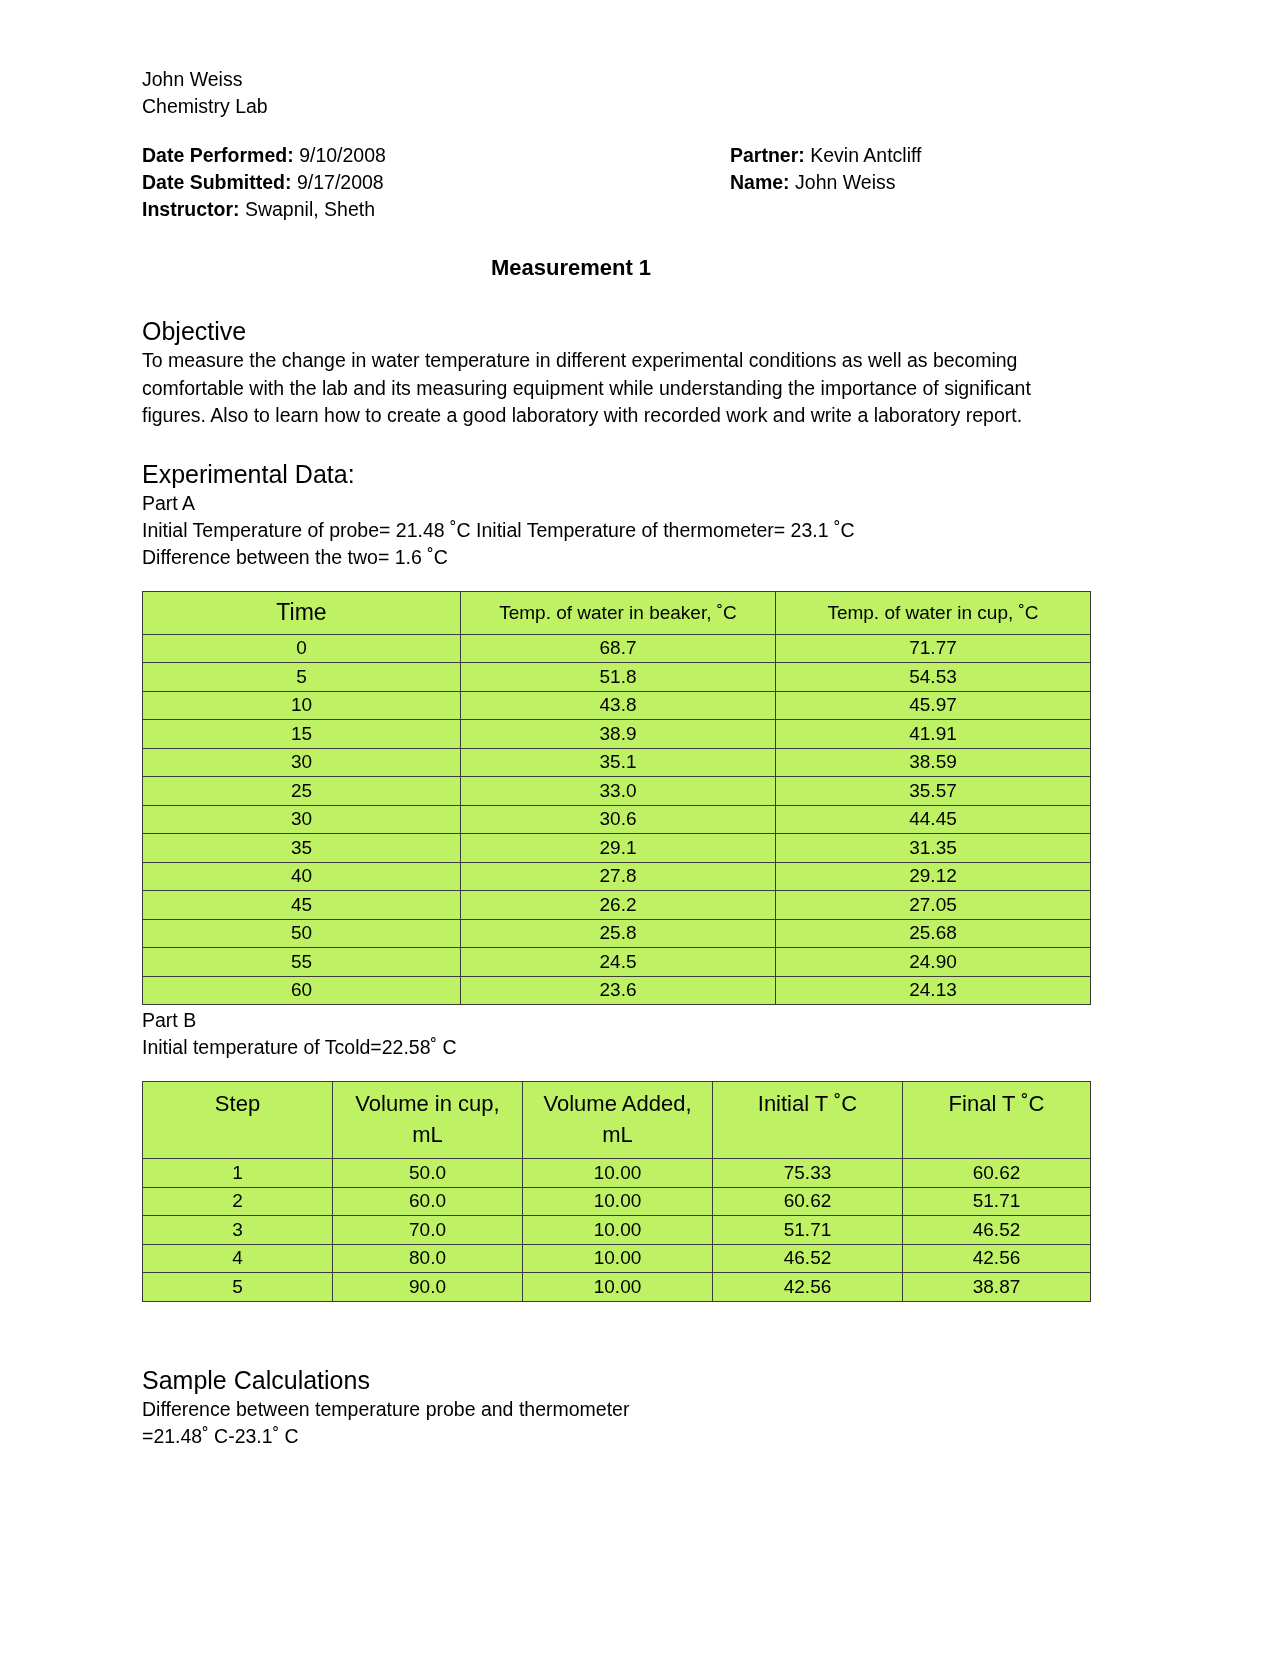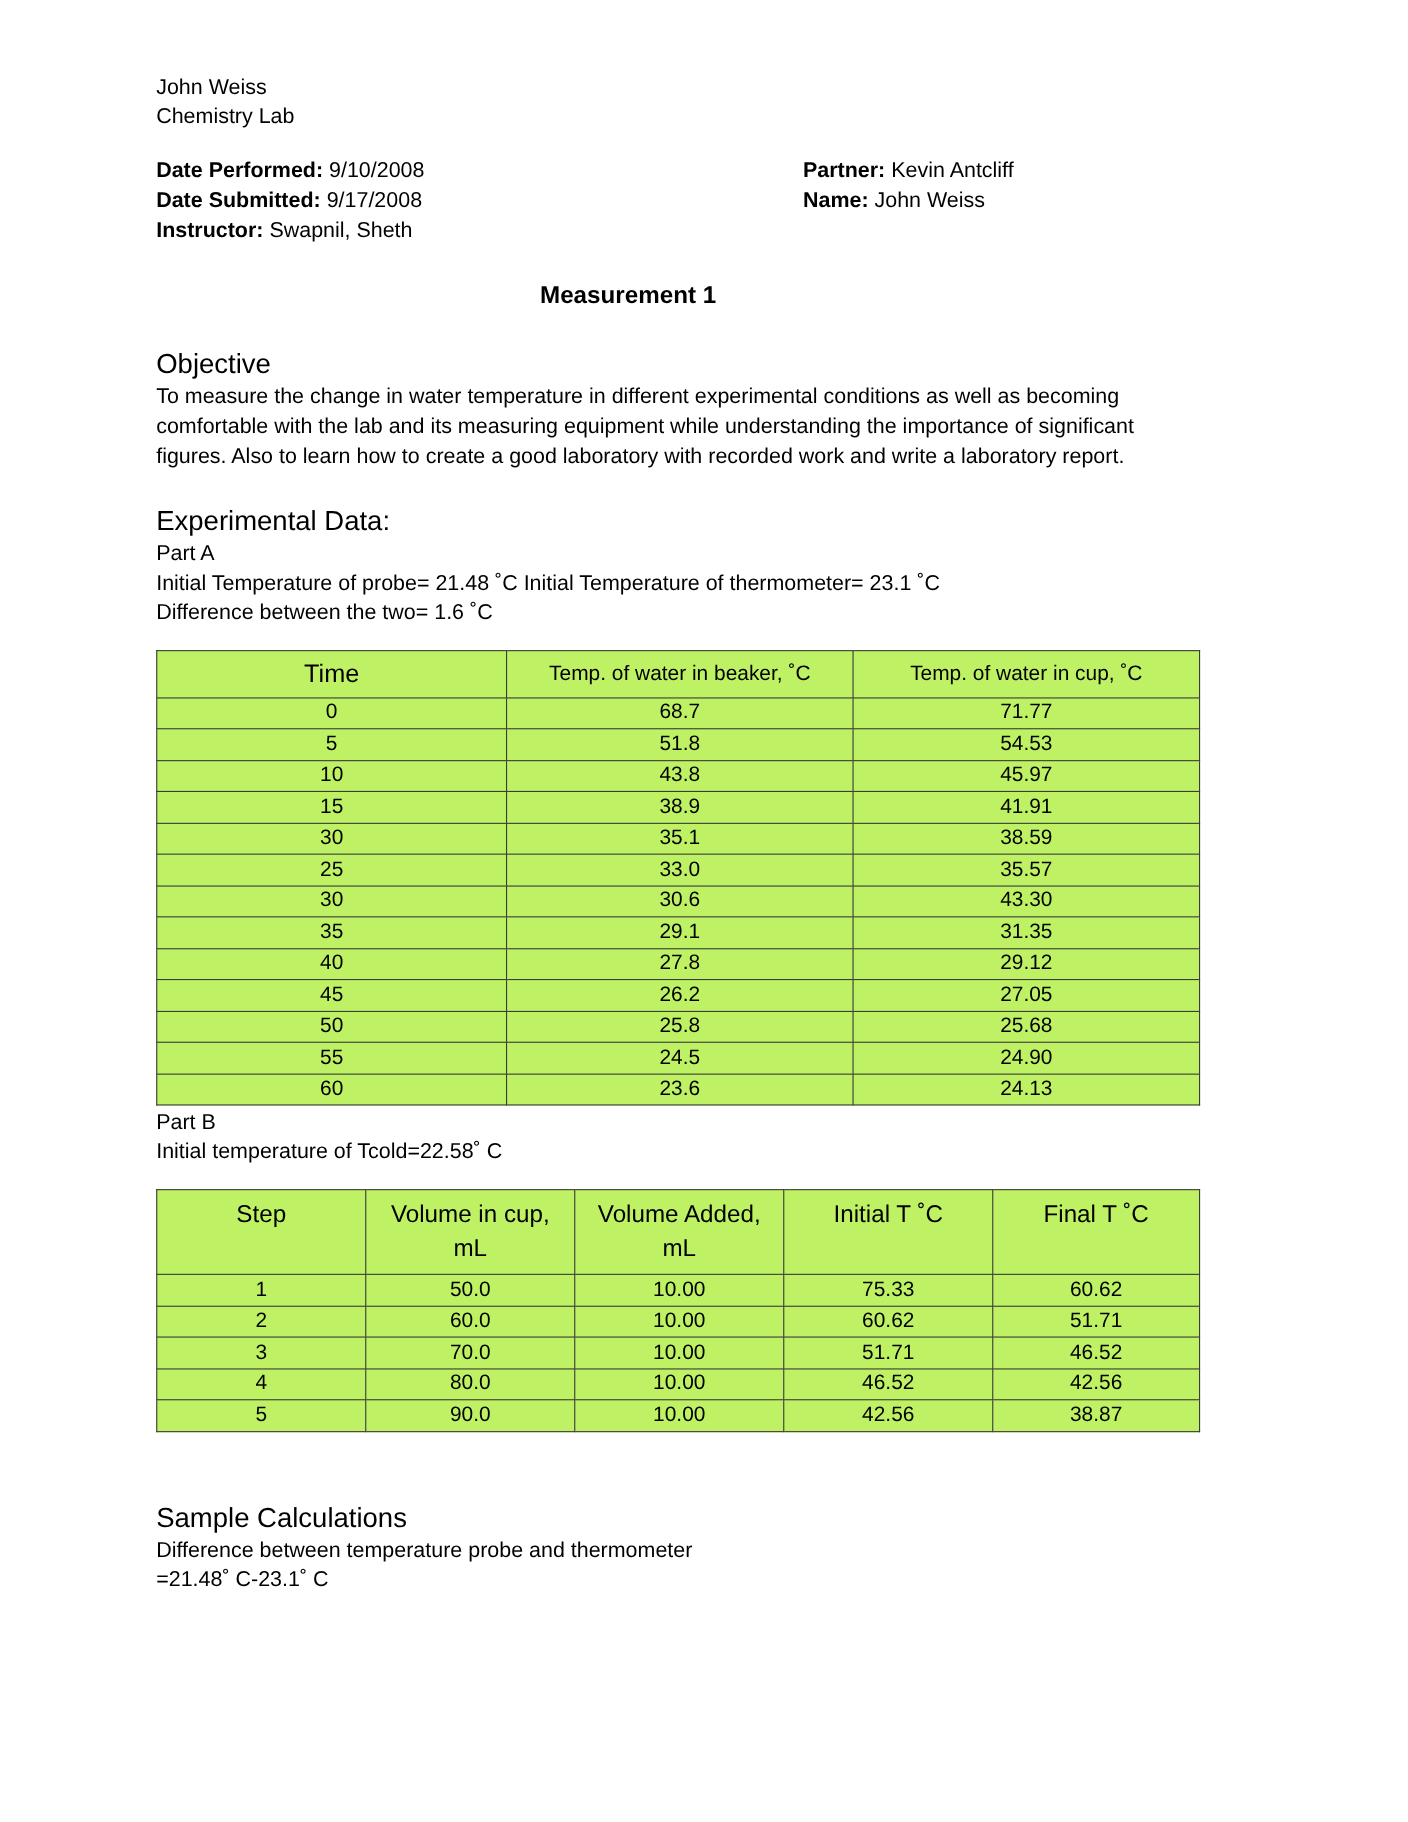--- a/index.html
+++ b/index.html
@@ -208,21 +208,21 @@
           <td>38.59</td>
         </tr>
         <tr>
           <td>25</td>
           <td>33.0</td>
           <td>35.57</td>
         </tr>
         <tr>
           <td>30</td>
           <td>30.6</td>
-          <td>43.30</td>
+          <td>44.45</td>
         </tr>
         <tr>
           <td>35</td>
           <td>29.1</td>
           <td>31.35</td>
         </tr>
         <tr>
           <td>40</td>
           <td>27.8</td>
           <td>29.12</td>

